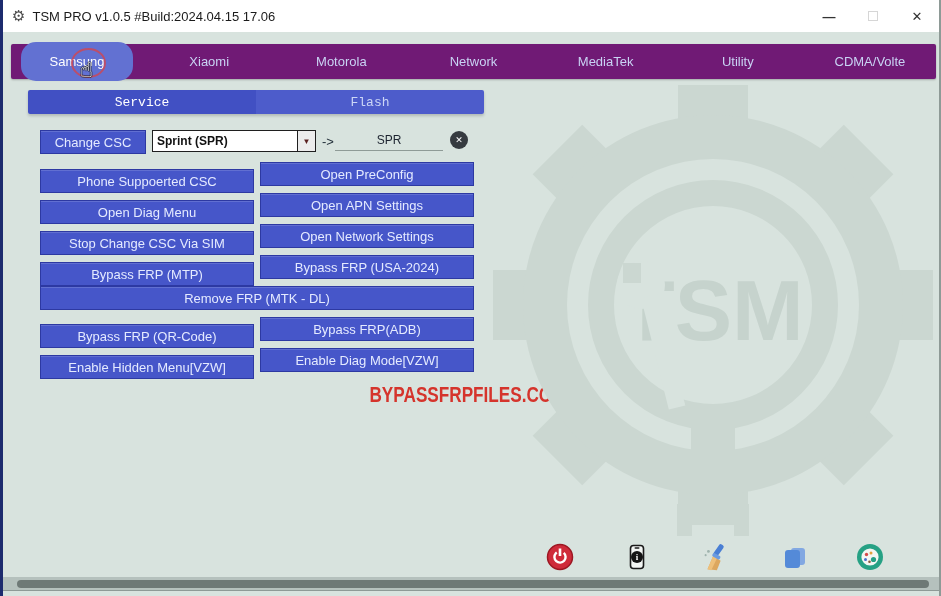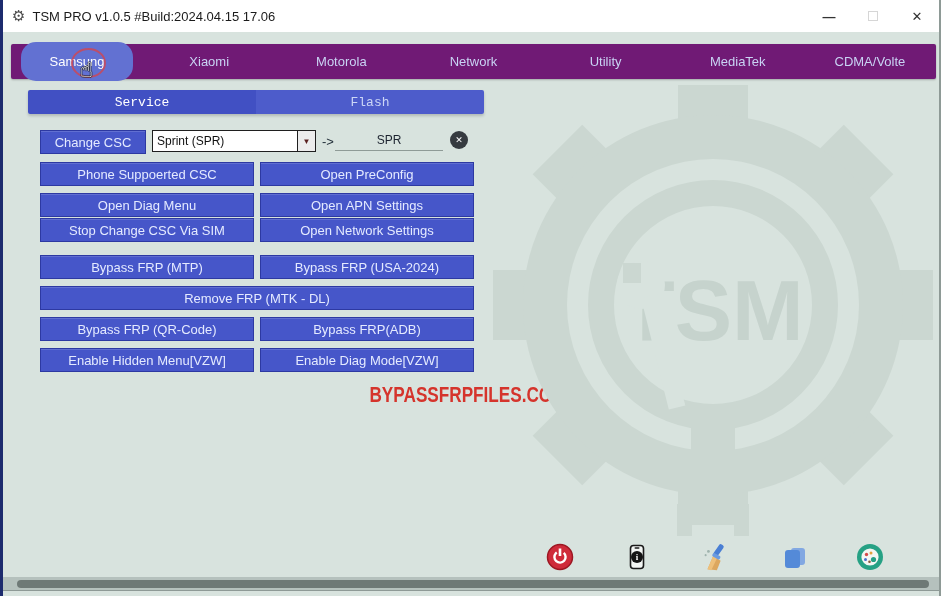--- a/index.html
+++ b/index.html
@@ -47,38 +47,38 @@
   .subtab.active { background:#4150c3; color:#ffffff; }
   .subtab.idle { background:#4d5ccb; color:#ccd6f6; }
   
   .btn-blue {
     background:#4656c9; border:1px solid #2d39a2; border-radius:0; color:#e4eaff;
     font-size:13px; display:flex; align-items:center; justify-content:center; cursor:pointer;
     box-shadow:inset 0 1px 0 rgba(255,255,255,.15);
   }
   .change-csc { position:absolute; left:37px; top:130px; width:106px; height:24px; }
   .combo { position:absolute; left:149px; top:130px; width:164px; height:22px;
-    background:#fff; border:1px solid #1f1f1f; display:flex; align-items:center; cursor:pointer; }
+    background:#fff; border:1px solid #1f1f1f; display:flex; align-items:center; cursor:pointer;font-weight:bold; }
   .combo-text { flex:1; font-size:12px; color:#111; padding-left:4px; white-space:nowrap; overflow:hidden; }
   .combo-btn { width:18px; height:100%; background:#ececec; border-left:1px solid #1f1f1f;
     display:flex; align-items:center; justify-content:center; font-size:8px; color:#5a1f1f; }
   .arrow-label { position:absolute; left:319px; top:134px; font-size:13px; color:#23303a; }
   .target-field { position:absolute; left:332px; top:130px; width:108px; height:21px;
     border-bottom:1px solid #8f9b97; display:flex; align-items:center; justify-content:center;
     font-size:12px; color:#1d2430; cursor:text; background:transparent; }
   .clear-btn { position:absolute; left:447px; top:131px; width:18px; height:18px; border-radius:50%;
     background:#363b40; color:#fff; font-size:9px; display:flex; align-items:center; justify-content:center;
     cursor:pointer; }
   
   .grid { position:absolute; left:37px; top:162px; width:434px; height:215px; }
   .grid .btn-blue { position:absolute; height:24px; }
-  .col-l { left:0; width:214px; }
+  .col-l { left:0; width:214px;margin-top:7px; }
   .col-r { left:220px; width:214px; }
   .full  { left:0; width:434px; }
-  .r0{top:0} .r1{top:31px} .r2{top:56px} .r3{top:93px} .r4{top:124px} .r5{top:155px} .r6{top:186px}
+  .r0{top:0} .r1{top:31px} .r2{top:62px} .r3{top:93px} .r4{top:124px} .r5{top:155px} .r6{top:186px}
   
   .site-mark { position:absolute; left:315px; top:382px; width:300px; text-align:center;
     color:#d5342c; font-weight:bold; font-size:22px; letter-spacing:0;
     transform:scaleX(.78); transform-origin:center; white-space:nowrap; }
   
   .gear-mark { position:absolute; left:470px; top:60px; width:471px; height:476px; pointer-events:none; }
   
   .footer-icon { position:absolute; top:542px; width:30px; height:30px; cursor:pointer;
     display:flex; align-items:center; justify-content:center; }
   
@@ -111,24 +111,24 @@
     <div class="tab">
         <span>Xiaomi</span>
       </div>
     <div class="tab">
         <span>Motorola</span>
       </div>
     <div class="tab">
         <span>Network</span>
       </div>
     <div class="tab">
+        <span>MediaTek</span>
+      </div>
+    <div class="tab">
         <span>Utility</span>
-      </div>
-    <div class="tab">
-        <span>MediaTek</span>
       </div>
     <div class="tab">
         <span>CDMA/Volte</span>
       </div>
   </div>
   <div class="click-ring"></div>
   <div class="hand-cursor">☝</div>
 
   <div class="subtabs">
     <div class="subtab active">Service</div>

